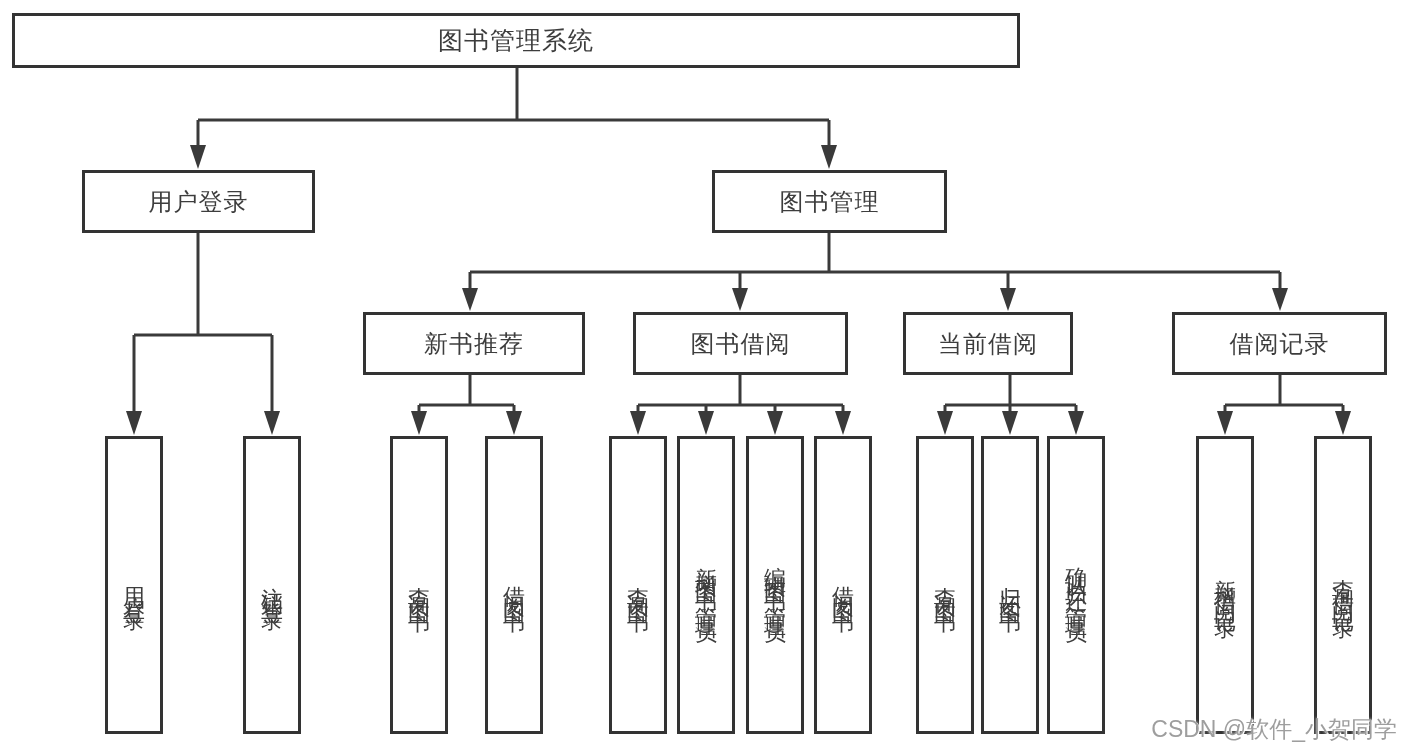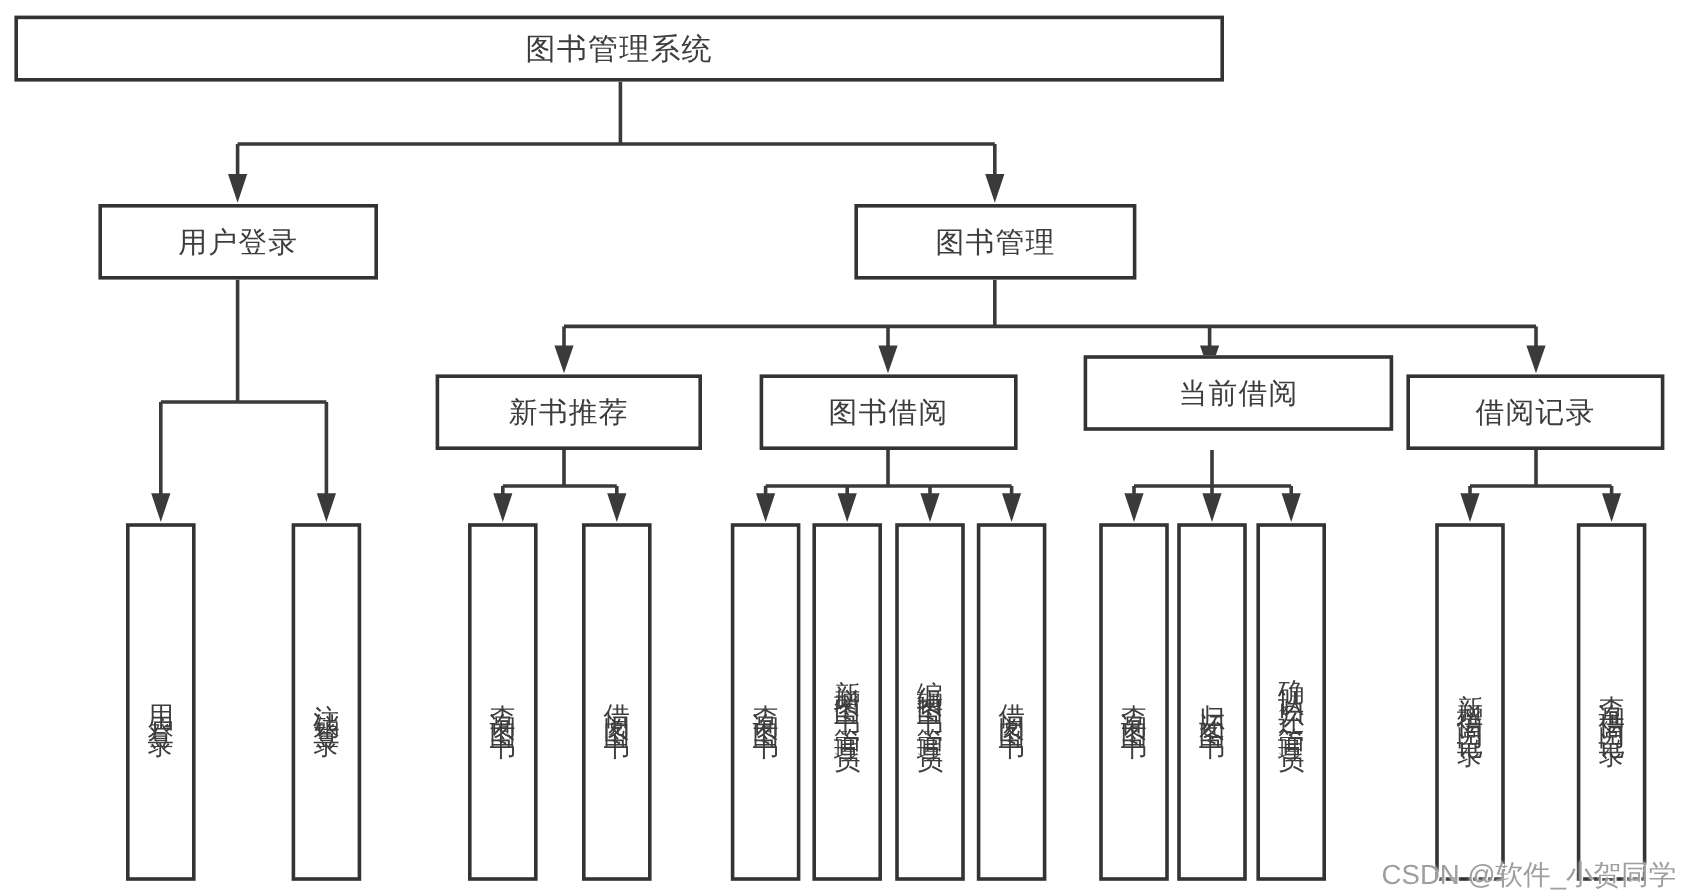--- a/index.html
+++ b/index.html
@@ -134,21 +134,21 @@
   <div class="node h" style="left:712px;top:170px;width:235px;height:63px">
     <span class="lbl">图书管理</span>
   </div>
 
   <div class="node h" style="left:363px;top:312px;width:222px;height:63px">
     <span class="lbl">新书推荐</span>
   </div>
   <div class="node h" style="left:633px;top:312px;width:215px;height:63px">
     <span class="lbl">图书借阅</span>
   </div>
-  <div class="node h" style="left:903px;top:296px;width:258px;height:63px">
+  <div class="node h" style="left:903px;top:312px;width:170px;height:63px">
     <span class="lbl">当前借阅</span>
   </div>
   <div class="node h" style="left:1172px;top:312px;width:215px;height:63px">
     <span class="lbl">借阅记录</span>
   </div>
 
   <div class="node leaf" style="left:105px;top:436px;width:58px;height:298px">
     <span class="lbl">用户登录</span>
   </div>
   <div class="node leaf" style="left:243px;top:436px;width:58px;height:298px">

